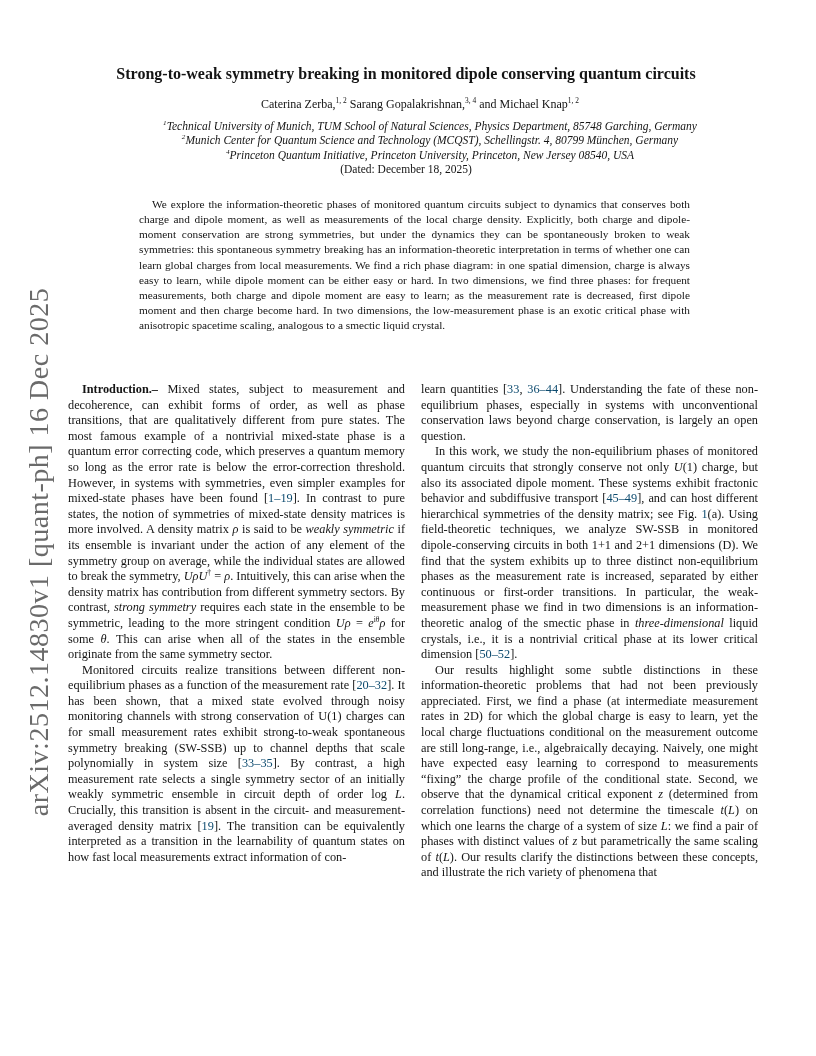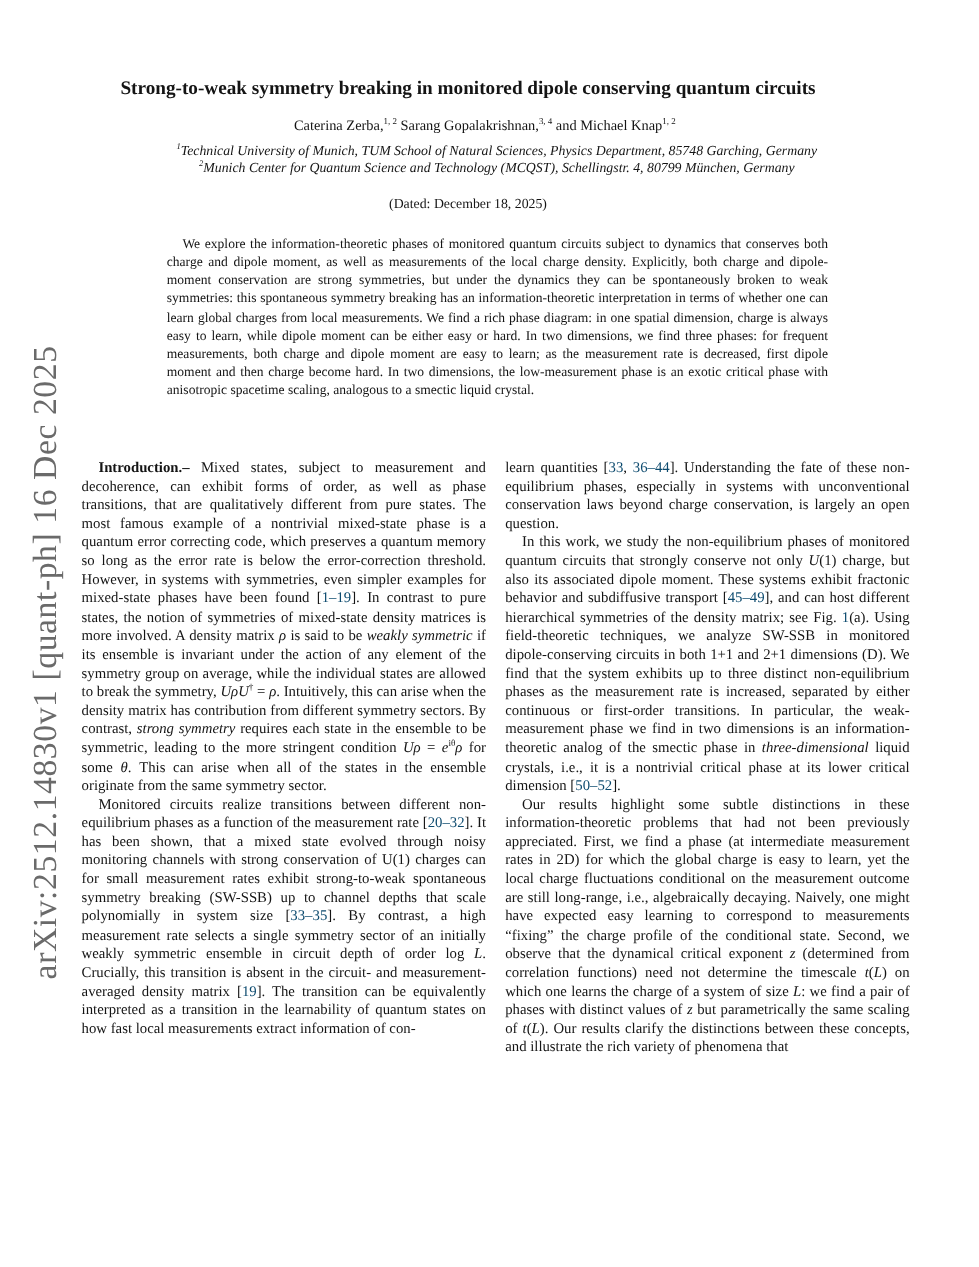--- a/index.html
+++ b/index.html
@@ -21,21 +21,21 @@
     transform: translate(-50%, -50%) rotate(-90deg);
     white-space: nowrap;
     font-size: 28px;
     color: #6a6a6a;
     letter-spacing: 0.5px;
   }
 
   
   .header {
     position: absolute;
-    left: 0;
+    left: 16px;
     top: 64px;
     width: 780px;
     text-align: center;
   }
   .title {
     margin: 0 60px;
     font-size: 16px;
     font-weight: bold;
     line-height: 20px;
   }
@@ -45,21 +45,21 @@
     line-height: 15px;
     padding-left: 28px;
   }
   .affiliations {
     margin-top: 7px;
     font-size: 11.5px;
     line-height: 14.4px;
   }
   .affil { font-style: italic; padding-left: 48px; }
   .dated {
-    margin-top: 15px;
+    margin-top: 0;
     font-size: 11.5px;
     line-height: 14.4px;
     font-family: Liberation Serif, serif;
   }
 
   
   .abstract {
     position: absolute;
     left: 139px;
     top: 197px;
@@ -98,20 +98,21 @@
 <div class="page">
 
   <div class="arxiv-banner">arXiv:2512.14830v1  [quant-ph]  16 Dec 2025</div>
 
   <div class="header">
     <h1 class="title">Strong-to-weak symmetry breaking in monitored dipole conserving quantum circuits</h1>
     <div class="authors"><span class="seg-n">Caterina Zerba,</span><span class="seg-sup">1, 2</span><span class="seg-n"> Sarang Gopalakrishnan,</span><span class="seg-sup">3, 4</span><span class="seg-n"> and Michael Knap</span><span class="seg-sup">1, 2</span></div>
     <div class="affiliations">
       <div class="affil"><span class="seg-sup">1</span><span class="seg-i">Technical University of Munich, TUM School of Natural Sciences, Physics Department, 85748 Garching, Germany</span></div>
       <div class="affil"><span class="seg-sup">2</span><span class="seg-i">Munich Center for Quantum Science and Technology (MCQST), Schellingstr. 4, 80799 München, Germany</span></div>
+      <div class="affil"><span class="seg-sup">4</span><span class="seg-i">Princeton Quantum Initiative, Princeton University, Princeton, New Jersey 08540, USA</span></div>
     </div>
     <div class="dated">(Dated: December 18, 2025)</div>
   </div>
 
   <div class="abstract">We explore the information-theoretic phases of monitored quantum circuits subject to dynamics that conserves both charge and dipole moment, as well as measurements of the local charge density. Explicitly, both charge and dipole-moment conservation are strong symmetries, but under the dynamics they can be spontaneously broken to weak symmetries: this spontaneous symmetry breaking has an information-theoretic interpretation in terms of whether one can learn global charges from local measurements. We find a rich phase diagram: in one spatial dimension, charge is always easy to learn, while dipole moment can be either easy or hard. In two dimensions, we find three phases: for frequent measurements, both charge and dipole moment are easy to learn; as the measurement rate is decreased, first dipole moment and then charge become hard. In two dimensions, the low-measurement phase is an exotic critical phase with anisotropic spacetime scaling, analogous to a smectic liquid crystal.</div>
 
   <div class="col col-left">
     <p class="para indent"><span class="seg-b">Introduction.–</span><span class="seg-n"> Mixed states, subject to measurement and decoherence, can exhibit forms of order, as well as phase transitions, that are qualitatively different from pure states. The most famous example of a nontrivial mixed-state phase is a quantum error correcting code, which preserves a quantum memory so long as the error rate is below the error-correction threshold. However, in systems with symmetries, even simpler examples for mixed-state phases have been found [</span><span class="seg-l">1–19</span><span class="seg-n">]. In contrast to pure states, the notion of symmetries of mixed-state density matrices is more involved. A density matrix </span><span class="seg-i">ρ</span><span class="seg-n"> is said to be </span><span class="seg-i">weakly symmetric</span><span class="seg-n"> if its ensemble is invariant under the action of any element of the symmetry group on average, while the individual states are allowed to break the symmetry, </span><span class="seg-i">UρU</span><span class="seg-sup">†</span><span class="seg-n"> = </span><span class="seg-i">ρ</span><span class="seg-n">. Intuitively, this can arise when the density matrix has contribution from different symmetry sectors. By contrast, </span><span class="seg-i">strong symmetry</span><span class="seg-n"> requires each state in the ensemble to be symmetric, leading to the more stringent condition </span><span class="seg-i">Uρ</span><span class="seg-n"> = </span><span class="seg-i">e</span><span class="seg-supi">iθ</span><span class="seg-i">ρ</span><span class="seg-n"> for some </span><span class="seg-i">θ</span><span class="seg-n">. This can arise when all of the states in the ensemble originate from the same symmetry sector.</span></p>
     <p class="para indent"><span class="seg-n">Monitored circuits realize transitions between different non-equilibrium phases as a function of the measurement rate [</span><span class="seg-l">20–32</span><span class="seg-n">]. It has been shown, that a mixed state evolved through noisy monitoring channels with strong conservation of U(1) charges can for small measurement rates exhibit strong-to-weak spontaneous symmetry breaking (SW-SSB) up to channel depths that scale polynomially in system size [</span><span class="seg-l">33–35</span><span class="seg-n">]. By contrast, a high measurement rate selects a single symmetry sector of an initially weakly symmetric ensemble in circuit depth of order log </span><span class="seg-i">L</span><span class="seg-n">. Crucially, this transition is absent in the circuit- and measurement-averaged density matrix [</span><span class="seg-l">19</span><span class="seg-n">]. The transition can be equivalently interpreted as a transition in the learnability of quantum states on how fast local measurements extract information of con-</span></p>
   </div>

